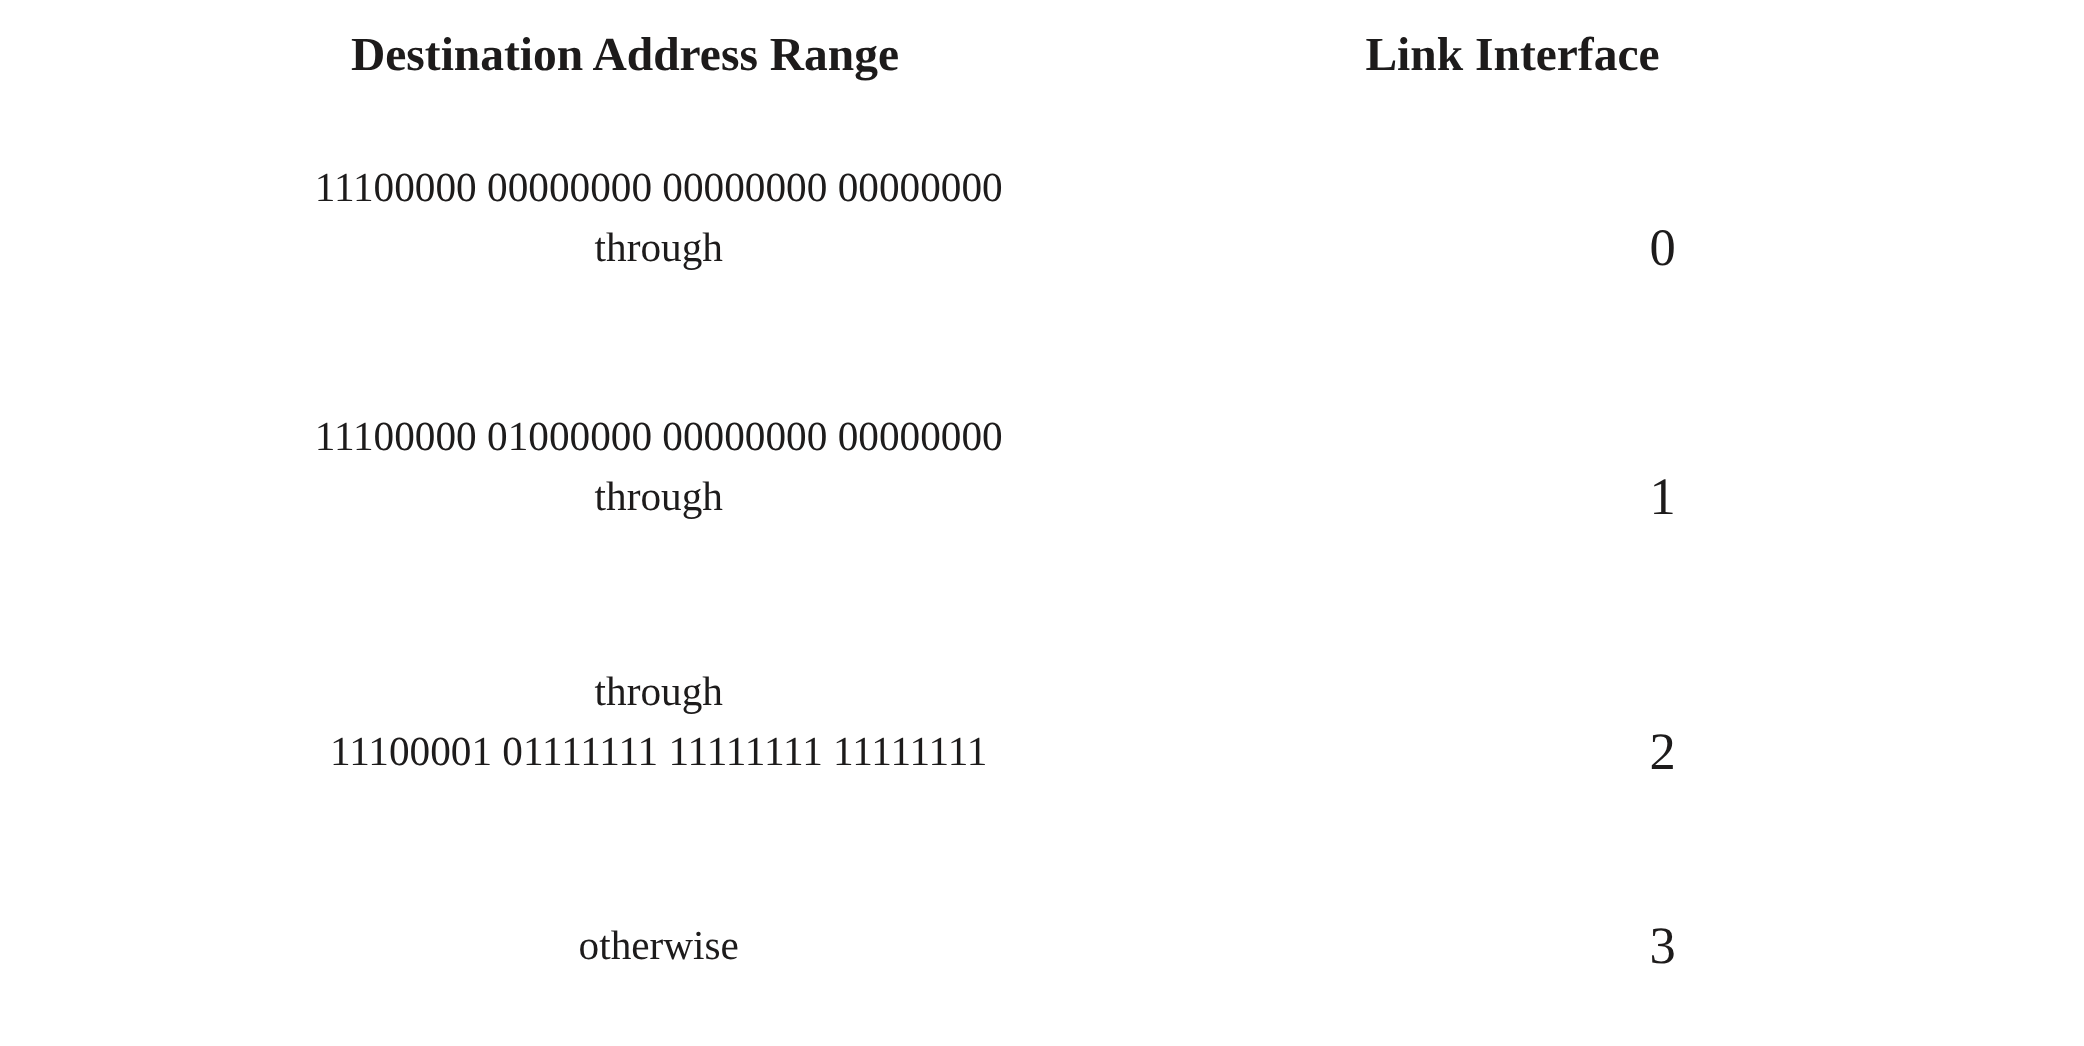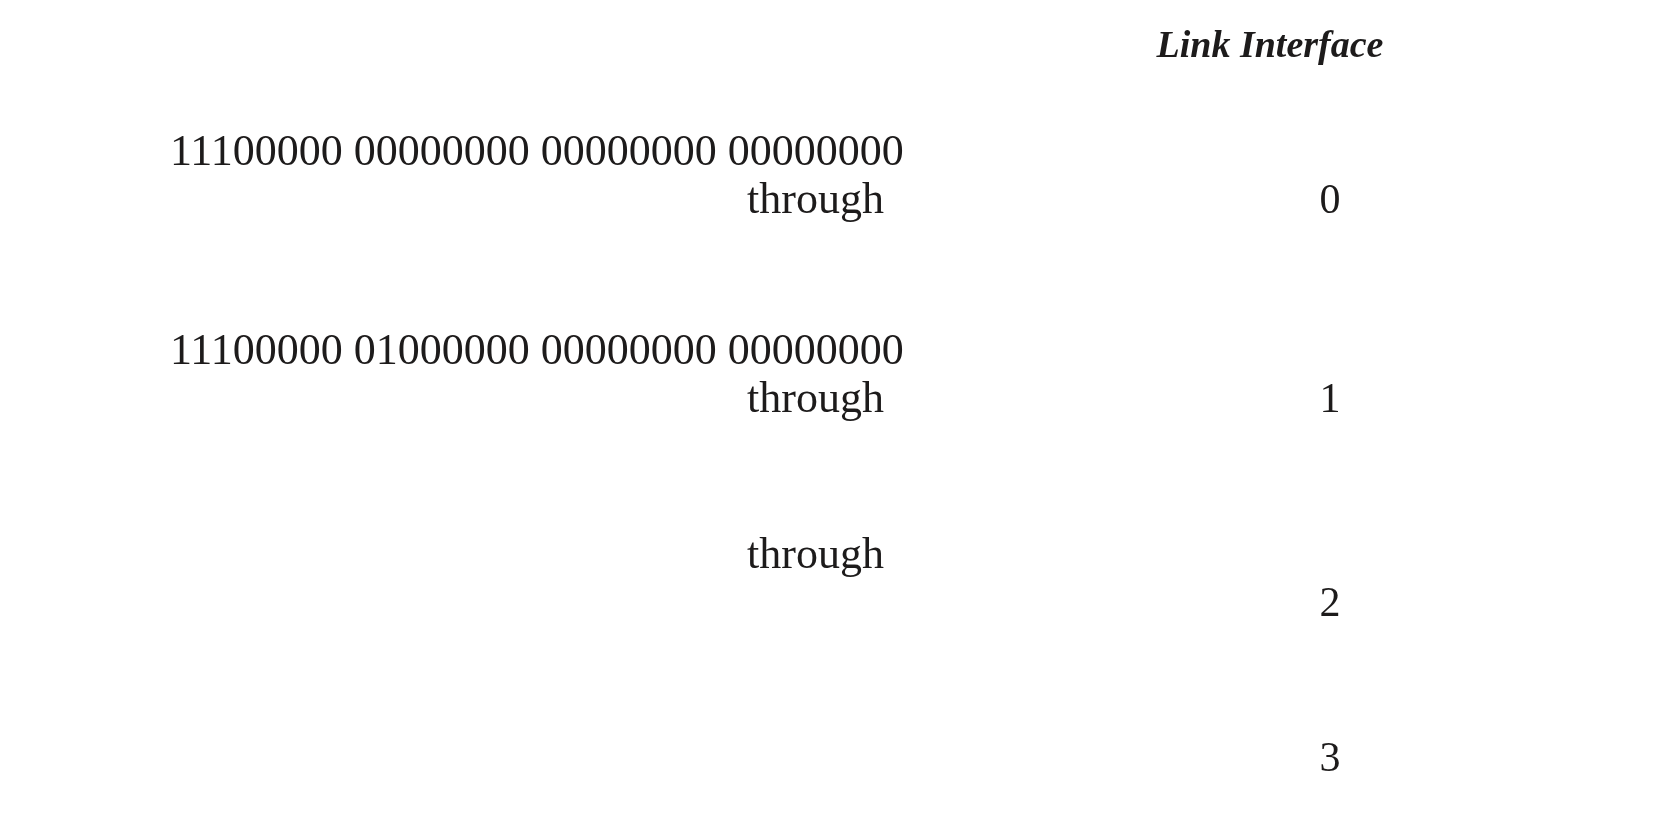--- a/index.html
+++ b/index.html
@@ -22,62 +22,66 @@
   .hdr {
     position: absolute;
     top: 22px;
     font-size: 38px;
     font-weight: bold;
     line-height: 44px;
     text-align: center;
     white-space: nowrap;
   }
   .hdr-left  { left: 170px; width: 660px; }
-  .hdr-right { left: 1104px; width: 332px; font-style: italic; }
+  .hdr-right { left: 1044px; width: 332px; }
   .block {
     position: absolute;
     left: 170px;
     width: 714px;
     text-align: center;
   }
   .line {
-    font-size: 44px;
+    font-size: 33px;
     line-height: 48px;
     white-space: nowrap;
-    text-align: right;
   }
   .iface {
     position: absolute;
     left: 1180px;
     width: 300px;
     font-size: 42px;
     line-height: 48px;
     text-align: center;
   }
 </style>
 </head>
 <body>
 
 <div class="figure">
 
+  <div class="hdr hdr-left">Destination Address Range</div>
 
   <div class="hdr hdr-right">Link Interface</div>
 
   <div class="block" style="top:127px">
     <div class="line">11100000 00000000 00000000 00000000</div>
     <div class="line">through</div>
   </div>
   <div class="iface" style="top:175px">0</div>
 
   <div class="block" style="top:326px">
     <div class="line">11100000 01000000 00000000 00000000</div>
     <div class="line">through</div>
   </div>
   <div class="iface" style="top:374px">1</div>
 
   <div class="block" style="top:530px">
     <div class="line">through</div>
+    <div class="line">11100001 01111111 11111111 11111111</div>
   </div>
   <div class="iface" style="top:578px">2</div>
 
+  <div class="block" style="top:733px">
+    <div class="line">otherwise</div>
+  </div>
   <div class="iface" style="top:733px">3</div>
 
 </div>
 
 </body></html>

